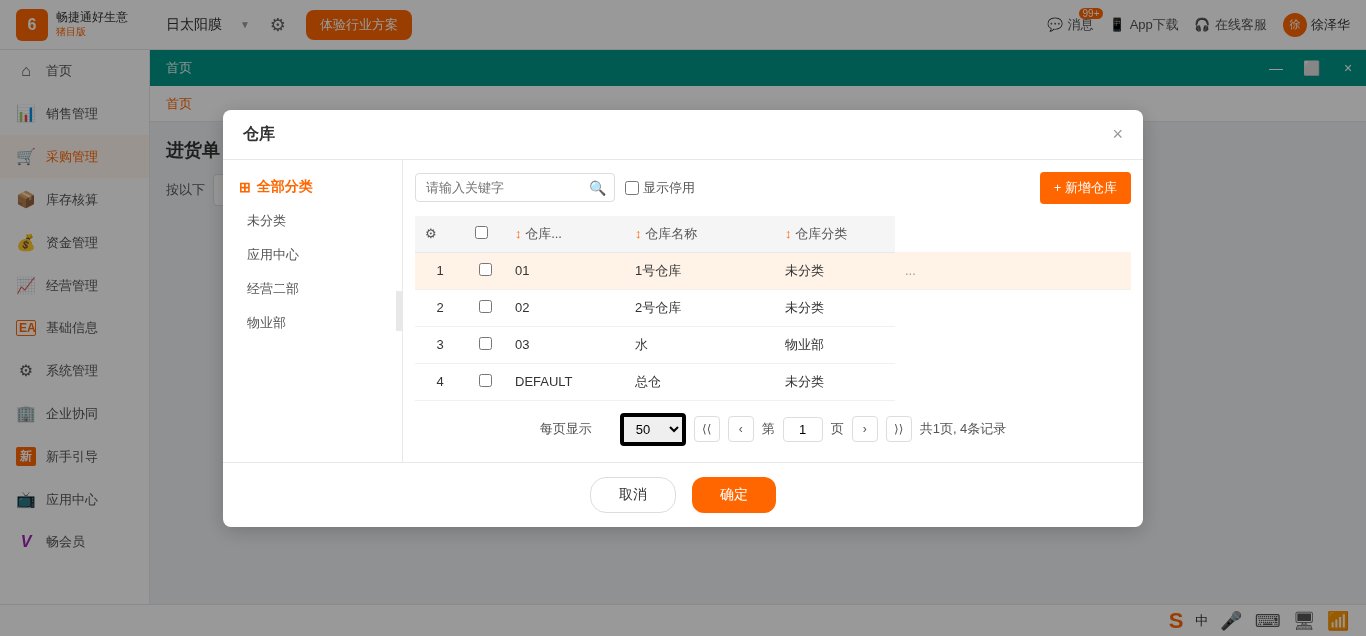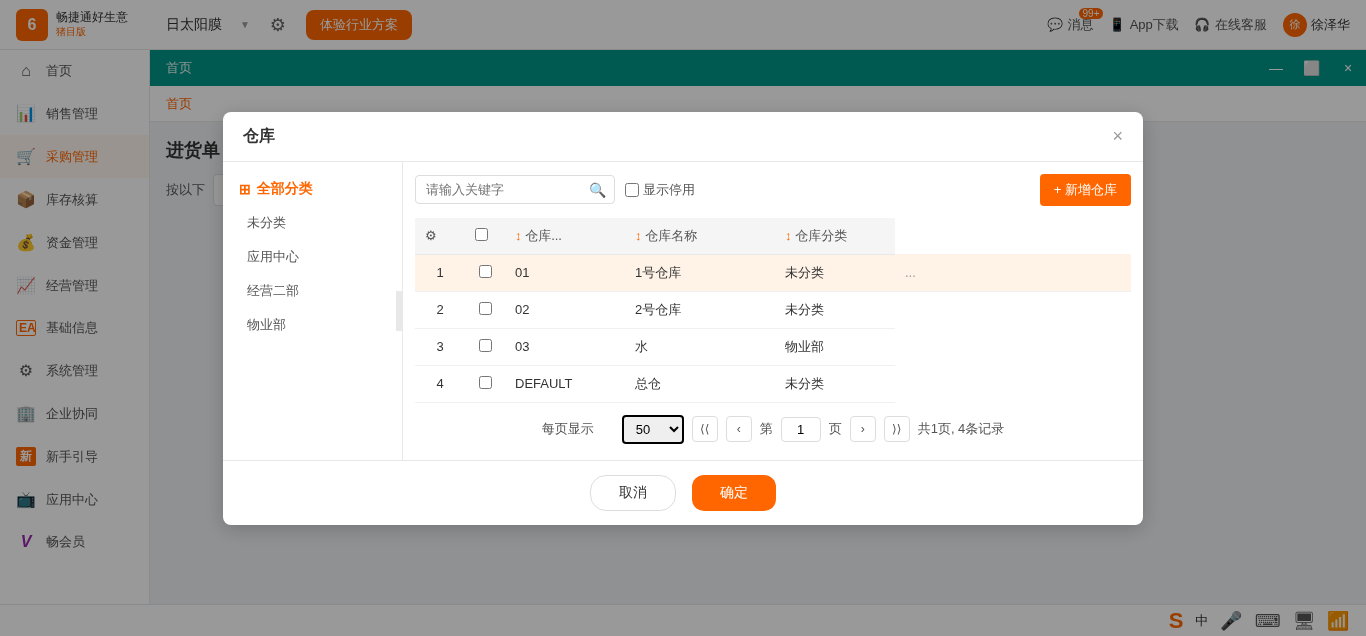--- a/index.html
+++ b/index.html
@@ -276,21 +276,21 @@
       align-items: center;
       justify-content: center;
       gap: 8px;
       padding: 12px 0 4px;
       color: #555;
       font-size: 13px;
     }
     .page-size-label { margin-right: 20px; }
     .page-select {
       padding: 4px 8px;
-      border: 2px solid #000000;
+      border: 4px solid #000000;
       border-radius: 4px;
       font-size: 13px;
     }
     .page-nav-btn {
       width: 26px; height: 26px;
       border: 1px solid #ddd;
       background: #fff;
       border-radius: 4px;
       cursor: pointer;
       display: flex; align-items: center; justify-content: center;

